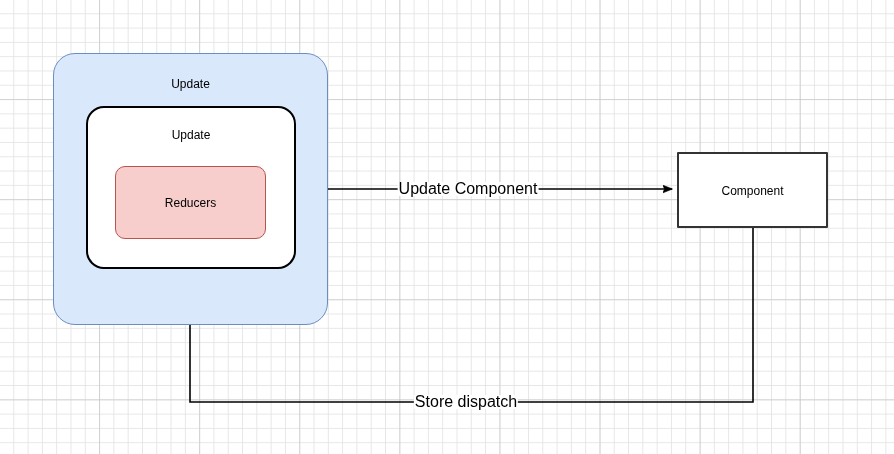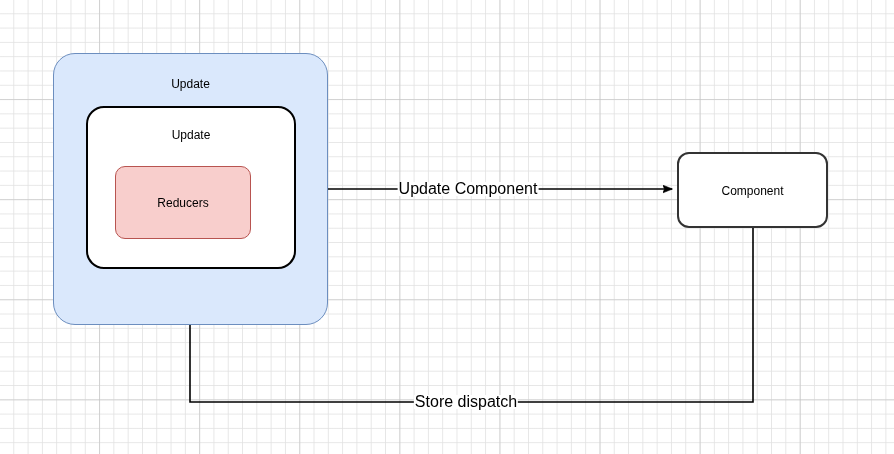--- a/index.html
+++ b/index.html
@@ -59,36 +59,36 @@
     height: 163px;
     background: #ffffff;
     border: 2px solid #000000;
     border-radius: 18px;
   }
   #slices-box .node-label { top: 20px; }
 
   #reducers-box {
     left: 115px;
     top: 166px;
-    width: 136px;
+    width: 151px;
     height: 73px;
     background: #f8cecc;
     border: 1px solid #b85450;
     border-radius: 10px;
   }
   #reducers-box .node-label { top: 29px; }
 
   #component-box {
     left: 677px;
     top: 152px;
     width: 151px;
     height: 76px;
     background: #ffffff;
     border: 2px solid #333333;
-    border-radius: 12px;
+    border-radius: 1px;
   }
   #component-box .node-label { top: 30px; }
 
   #edges {
     position: absolute;
     left: 0;
     top: 0;
     width: 894px;
     height: 454px;
     pointer-events: none;

